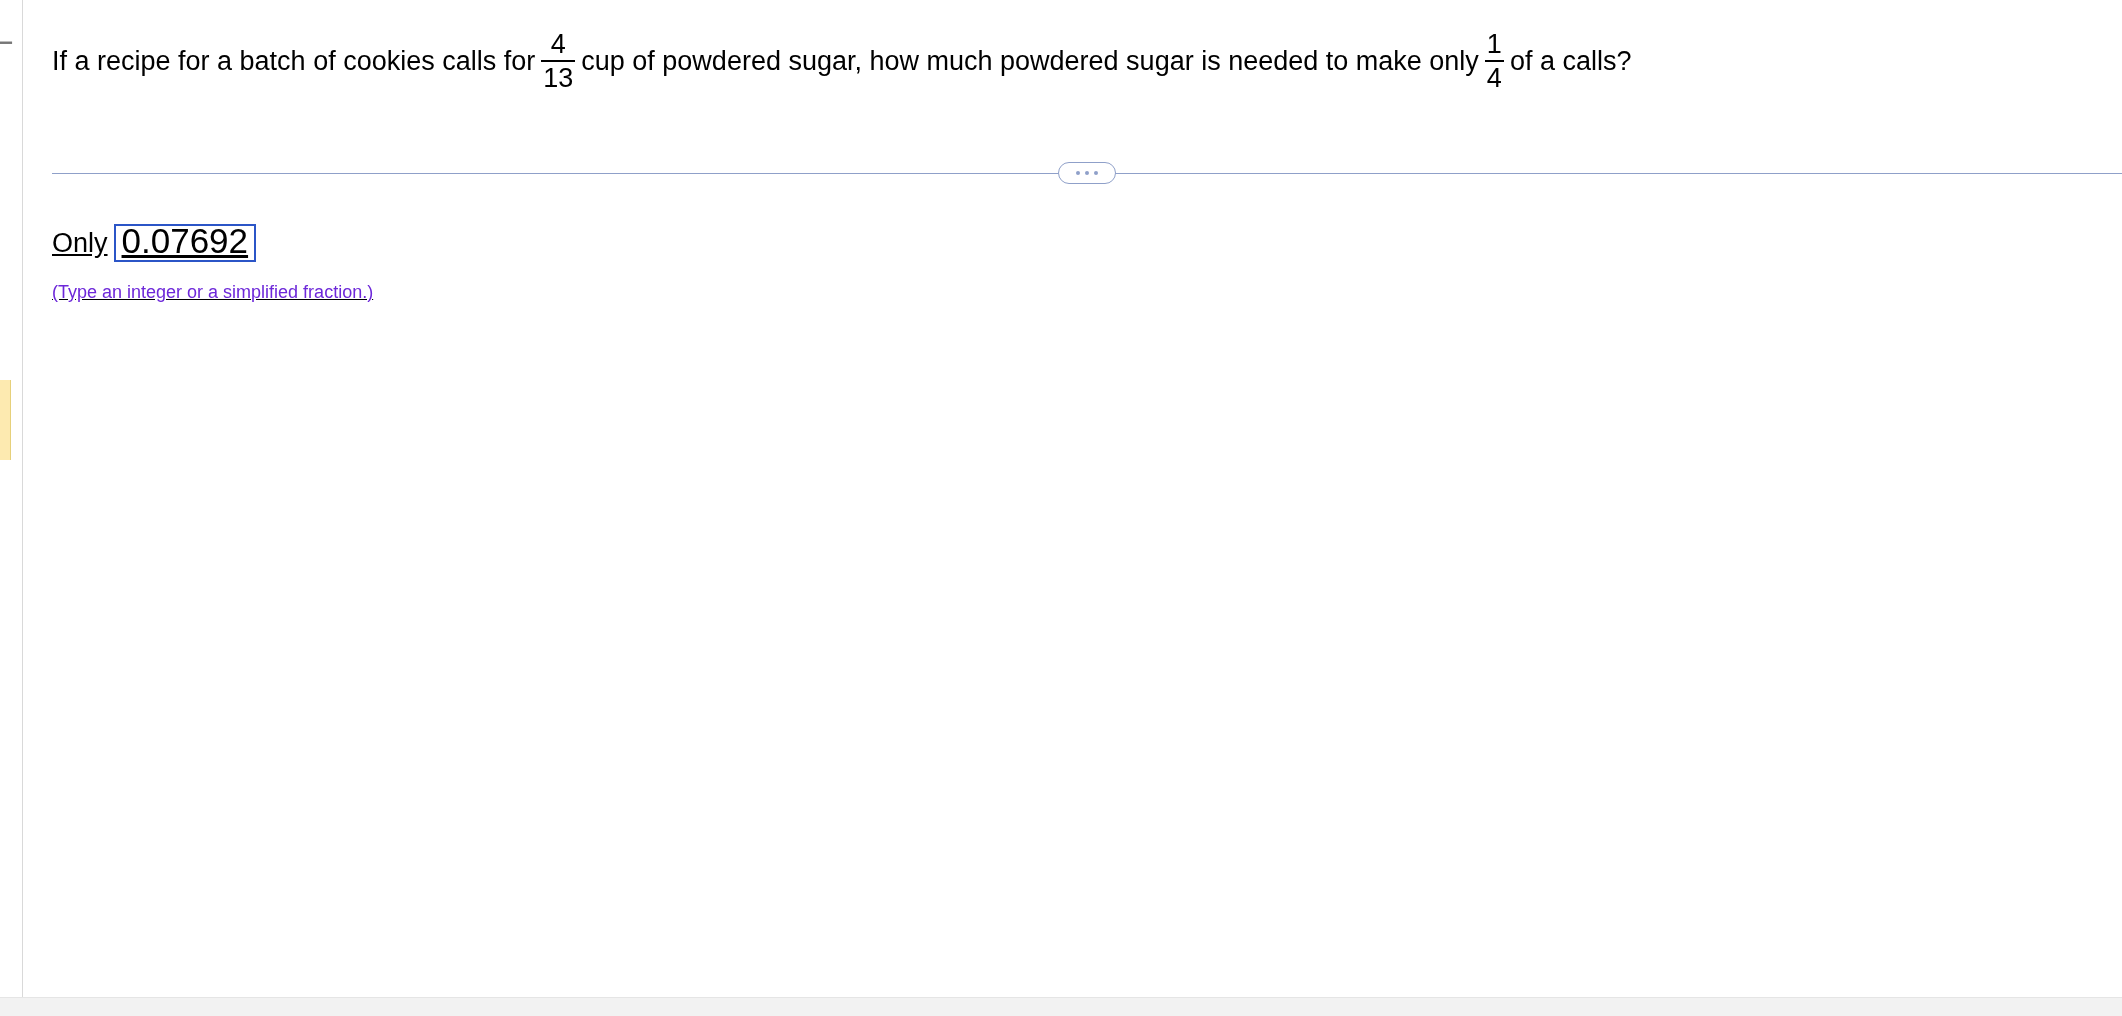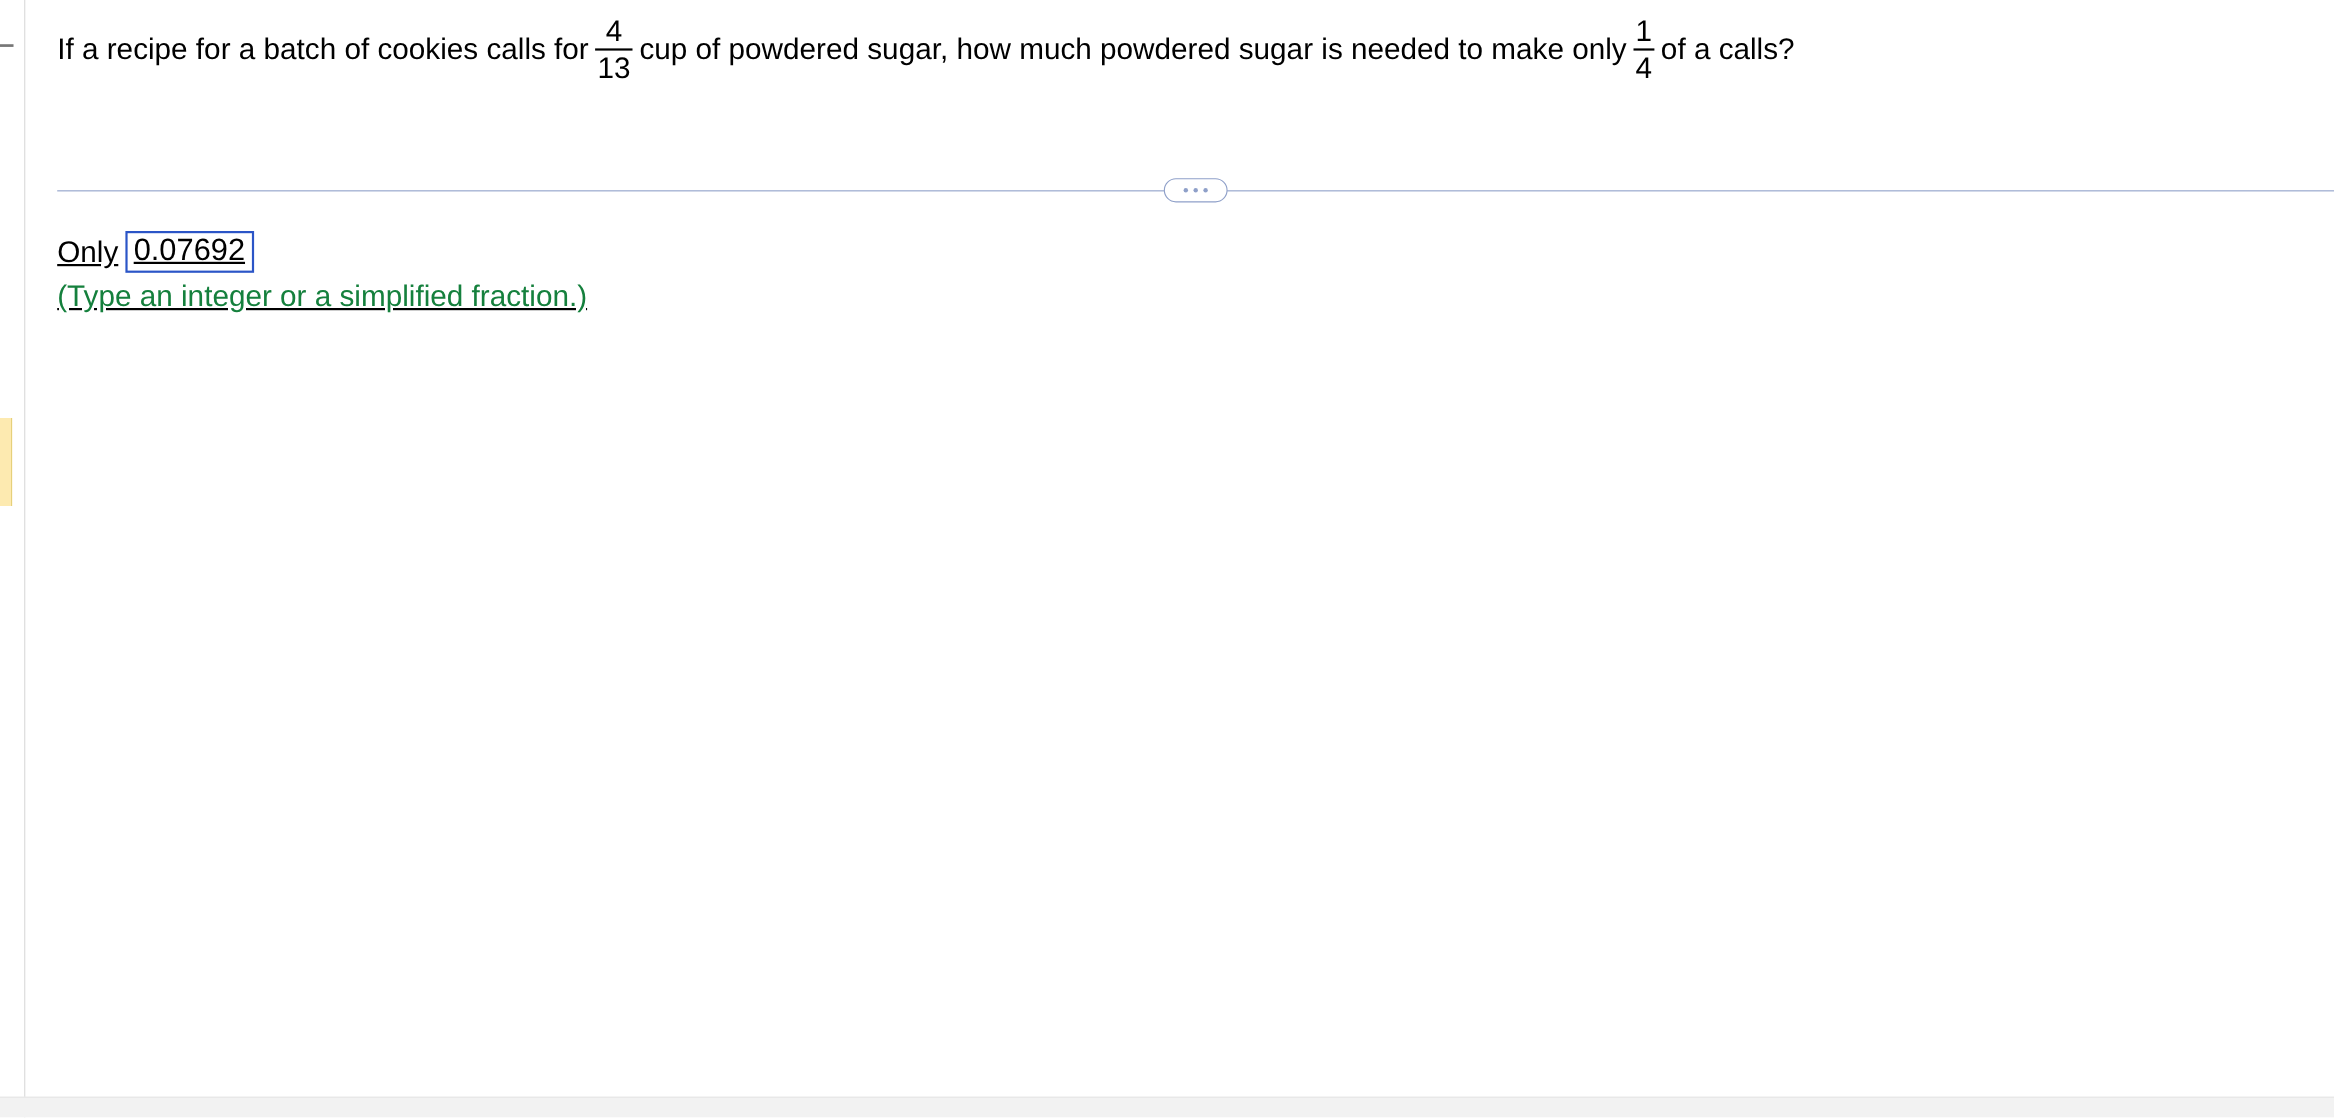--- a/index.html
+++ b/index.html
@@ -54,21 +54,21 @@
   .content {
     position: absolute;
     left: 22px;
     top: 0;
     right: 0;
     bottom: 0;
   }
   .question {
     position: absolute;
     left: 30px;
-    top: 14px;
+    top: 30px;
     font-size: 27px;
     color: #000;
     white-space: nowrap;
     display: flex;
     align-items: center;
   }
   .question .txt {
     display: inline-block;
   }
   .frac {
@@ -141,34 +141,34 @@
   }
   .answer-line {
     display: flex;
     align-items: center;
     flex-wrap: nowrap;
   }
   .answer-input {
     display: inline-block;
     border: 2px solid #2b55c7;
     color: #000;
-    font-size: 28px;
+    font-size: 35px;
     padding: 0 6px;
-    margin: 0 6px;
+    margin: 14px 6px;
     height: 34px;
     line-height: 30px;
     min-width: 90px;
     text-align: right;
     font-family: Arial, Helvetica, sans-serif;
     background: #fff;
   }
   .hint {
     margin-top: 6px;
-    color: #15803d;
-    font-size: 27px;
+    color: #6d28d9;
+    font-size: 18px;
   }
   .bottom-bar {
     position: absolute;
     left: 0;
     right: 0;
     bottom: 0;
     height: 18px;
     background: #f2f2f2;
     border-top: 1px solid #e5e5e5;
   }

